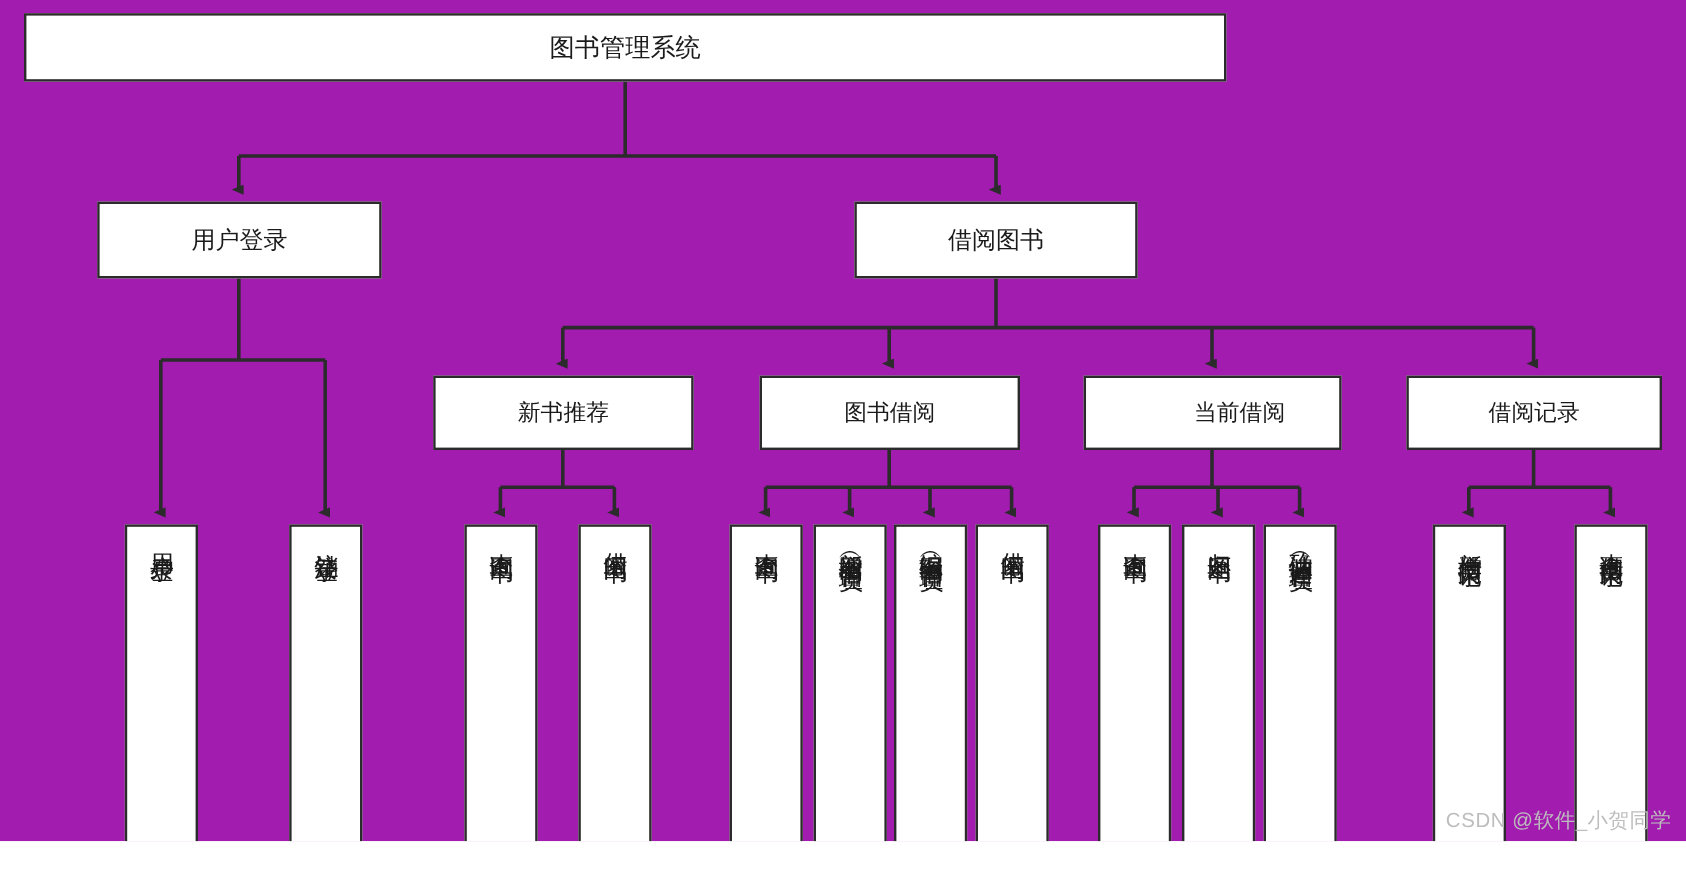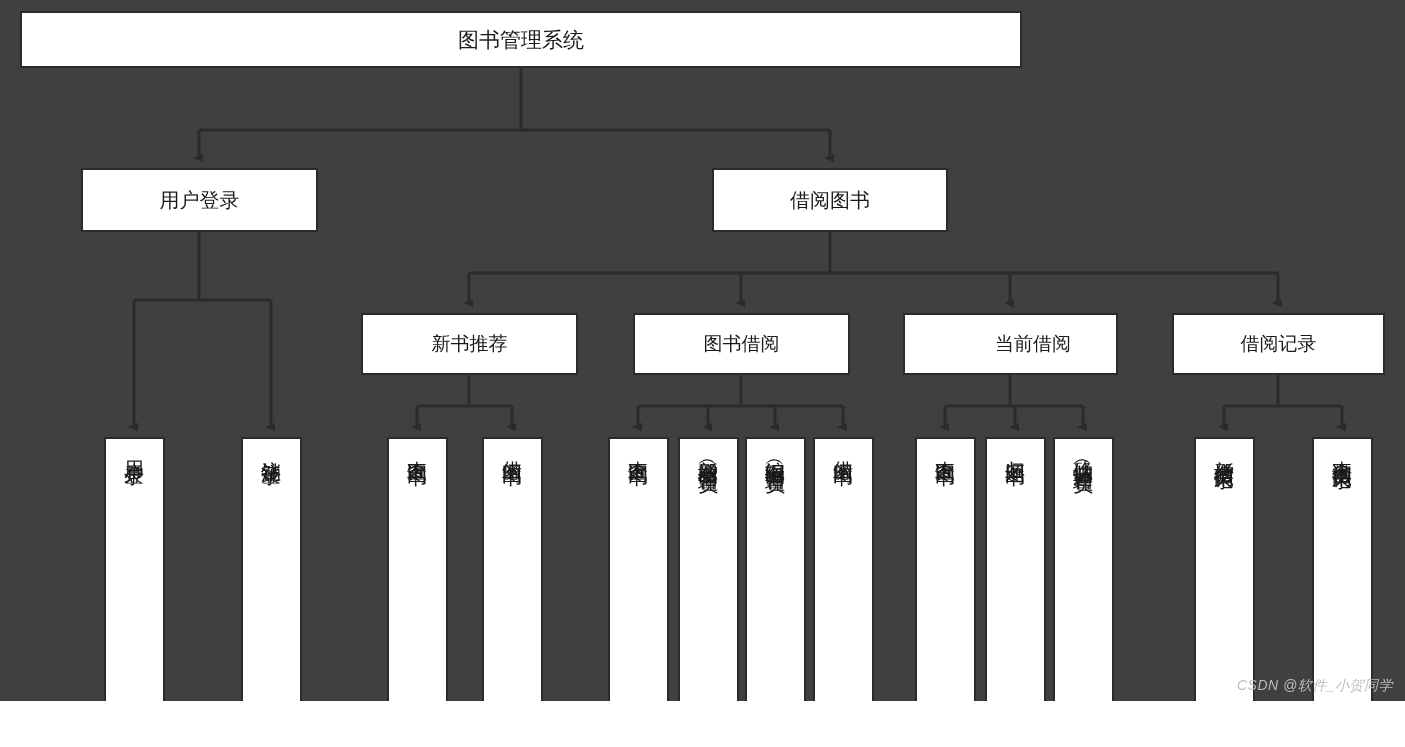--- a/index.html
+++ b/index.html
@@ -7,21 +7,21 @@
     padding: 0;
     background: #ffffff;
   }
   body {
     font-family: "Liberation Sans", "DejaVu Sans", sans-serif;
   }
   #canvas {
     position: relative;
     width: 1405px;
     height: 701px;
-    background: #404040;
+    background: #a21caf;
     overflow: hidden;
   }
   svg.edges {
     position: absolute;
     left: 0;
     top: 0;
     width: 1405px;
     height: 747px;
     pointer-events: none;
   }
@@ -54,25 +54,24 @@
     writing-mode: vertical-rl;
     text-orientation: upright;
     letter-spacing: 2px;
     line-height: 1;
     white-space: nowrap;
   }
   .watermark {
     position: absolute;
     right: 12px;
     bottom: 6px;
-    font-size: 14px;
+    font-size: 17px;
     color: #bdbdbd;
     letter-spacing: 0.5px;
     white-space: nowrap;
-    font-style: italic;
   }
 </style>
 </head>
 <body>
 
 <div id="canvas">
 
   <svg class="edges" viewBox="0 0 1405 747">
     <defs>
       <marker id="arrow" markerWidth="10" markerHeight="10" refX="4.2" refY="4" orient="auto" markerUnits="userSpaceOnUse">

